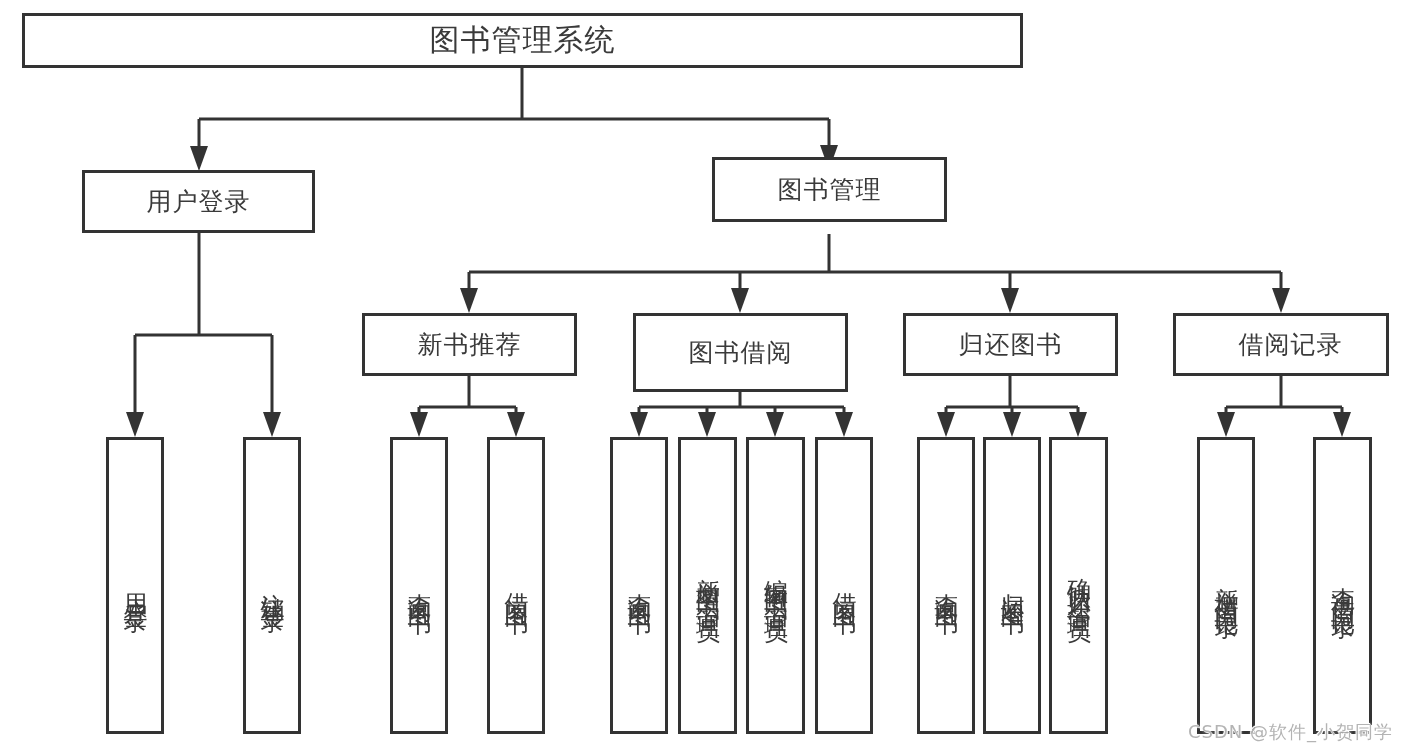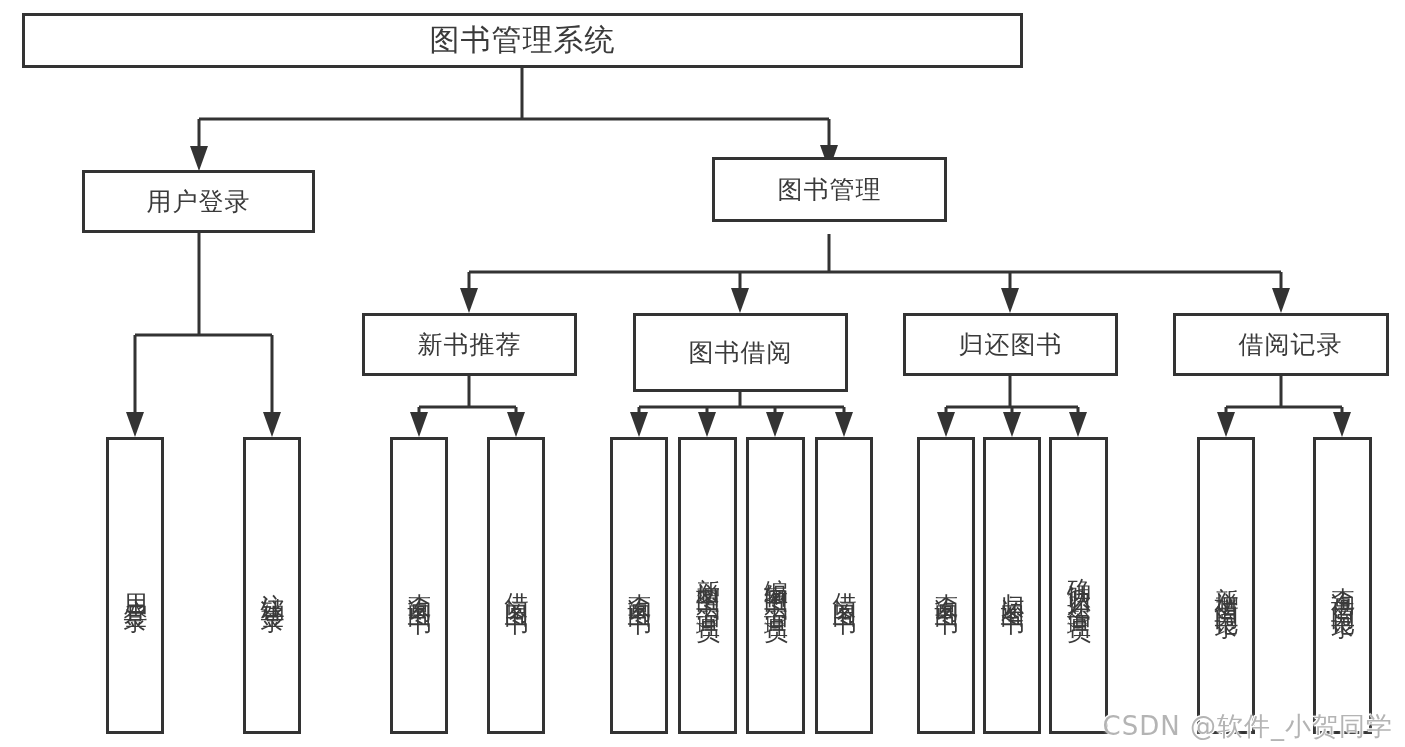--- a/index.html
+++ b/index.html
@@ -35,21 +35,21 @@
   .leaf .vtext {
     writing-mode: vertical-rl;
     text-orientation: mixed;
     letter-spacing: 6px;
     line-height: 1.05;
     white-space: nowrap;
   }
   .watermark {
     position: absolute;
     right: 12px; bottom: 3px;
-    font-size: 26px;
+    font-size: 18px;
     letter-spacing: 1px;
     color: #b4b4b4;
     text-shadow: 0 0 3px #ffffff, 1px 1px 0 #ffffff, -1px -1px 0 #ffffff;
     z-index: 5;
     white-space: nowrap;
   }
 </style>
 </head>
 <body>
 

